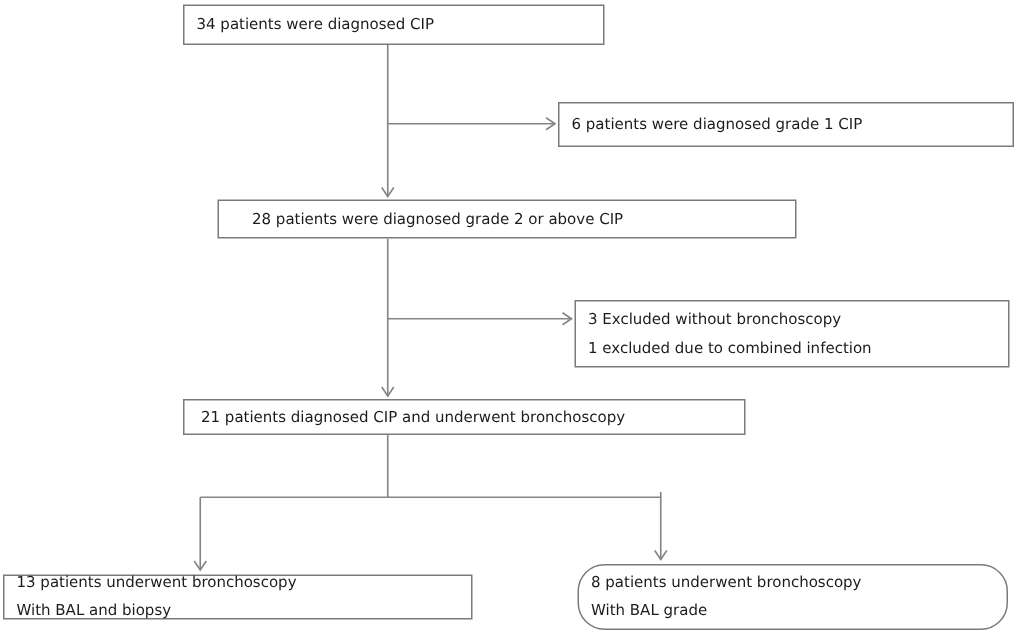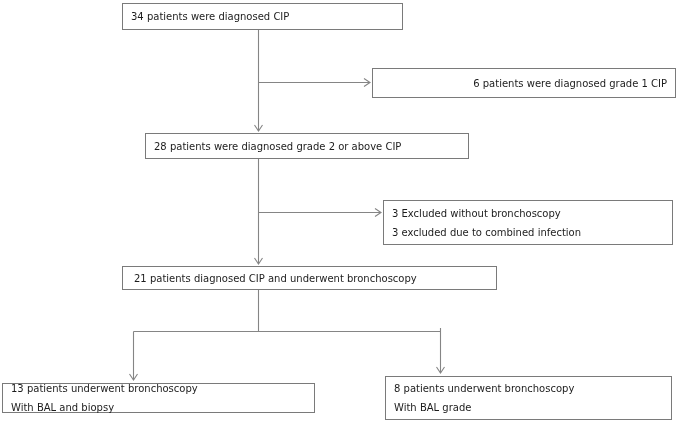--- a/index.html
+++ b/index.html
@@ -28,26 +28,26 @@
     font-size: 10px;
     line-height: 19px;
     padding: 2px 8px;
     display: flex;
     flex-direction: column;
     justify-content: center;
     white-space: nowrap;
   }
   .flow-box .line { display: block; }
   #box-diagnosed-total { left: 122px; top: 3px;   width: 281px; height: 27px; }
-  #box-grade1          { left: 372px; top: 68px;  width: 304px; height: 30px; text-align: right; }
-  #box-grade2-above    { left: 145px; top: 133px; width: 324px; height: 26px; padding-left: 8px; }
+  #box-grade1          { left: 372px; top: 68px;  width: 304px; height: 30px; }
+  #box-grade2-above    { left: 145px; top: 133px; width: 386px; height: 26px; padding-left: 22px; }
   #box-excluded        { left: 383px; top: 200px; width: 290px; height: 45px; }
   #box-underwent       { left: 122px; top: 266px; width: 375px; height: 24px; padding-left: 11px; }
   #box-bal-biopsy      { left: 2px;   top: 383px; width: 313px; height: 30px; }
-  #box-bal-only        { left: 385px; top: 376px; width: 287px; height: 44px; }
+  #box-bal-only        { left: 385px; top: 376px; width: 287px; height: 44px; border-radius: 18px; }
   svg.connectors {
     position: absolute;
     left: 0; top: 0;
     width: 685px; height: 429px;
   }
   .connector {
     stroke: var(--line);
     stroke-width: 1.1;
     fill: none;
   }
@@ -85,21 +85,21 @@
   <div class="flow-box" id="box-grade1">
     <span class="line">6 patients were diagnosed grade 1 CIP</span>
   </div>
 
   <div class="flow-box" id="box-grade2-above">
     <span class="line">28 patients were diagnosed grade 2 or above CIP</span>
   </div>
 
   <div class="flow-box" id="box-excluded">
     <span class="line">3 Excluded without bronchoscopy</span>
-    <span class="line">3 excluded due to combined infection</span>
+    <span class="line">1 excluded due to combined infection</span>
   </div>
 
   <div class="flow-box" id="box-underwent">
     <span class="line">21 patients diagnosed CIP and underwent bronchoscopy</span>
   </div>
 
   <div class="flow-box" id="box-bal-biopsy">
     <span class="line">13 patients underwent bronchoscopy</span>
     <span class="line">With BAL and biopsy</span>
   </div>

